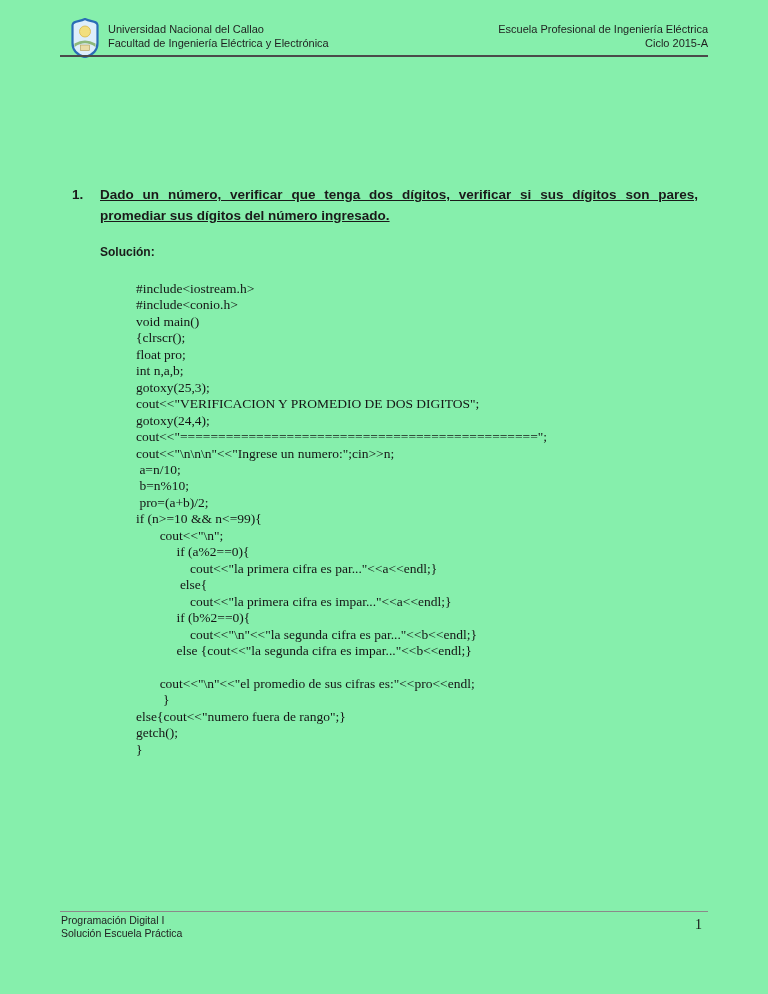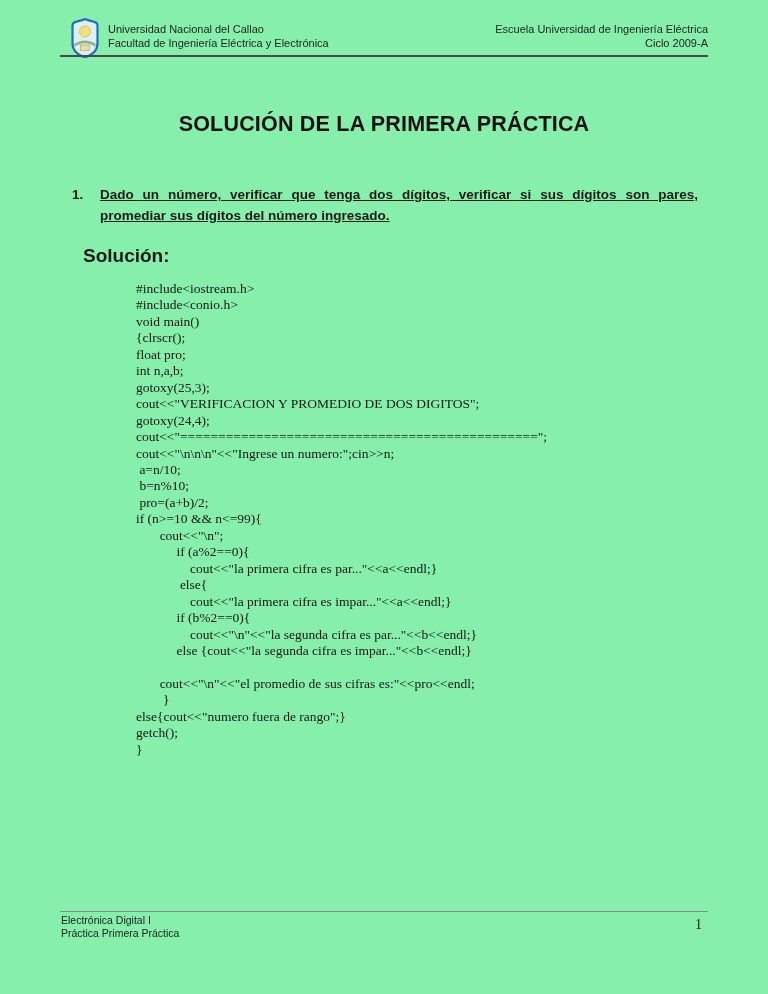--- a/index.html
+++ b/index.html
@@ -38,22 +38,22 @@
   .problem { position: absolute; top: 185px; left: 72px; width: 626px; display: flex; }
   .problem-number {
     width: 28px; flex: 0 0 28px; font-weight: bold; font-size: 13.5px; line-height: 20.5px;
   }
   .problem-text {
     flex: 1; font-weight: bold; font-size: 13.5px; line-height: 20.5px;
     text-align: justify;
     text-decoration: underline;
   }
   .solution-label {
-    position: absolute; top: 245px; left: 83px;
-    font-weight: bold; font-size: 19px;
+    position: absolute; top: 245px; left: 100px;
+    font-weight: bold; font-size: 12px;
   }
   
   .code {
     position: absolute; top: 281px; left: 136px;
     font-family: "Liberation Serif", serif;
     font-size: 13.5px; line-height: 16.45px;
     color: #151515; white-space: pre;
   }
   
   .footer-rule {
@@ -81,28 +81,27 @@
         <circle cx="15" cy="13.5" r="5.5" fill="#f2df7e" stroke="#d8b84a" stroke-width="0.8"></circle>
         <path d="M4.5 29 Q15 21.5 25.5 29 L25.5 25.5 Q15 19.5 4.5 25.5 Z" fill="#8db87a"></path>
         <rect x="10.5" y="27" width="9" height="5.5" fill="#e9dca6" stroke="#b09a52" stroke-width="0.6"></rect>
       </svg>
     </span>
     <div class="header-left">
       <div>Universidad Nacional del Callao</div>
       <div>Facultad de Ingeniería Eléctrica y Electrónica</div>
     </div>
     <div class="header-right">
-      <div>Escuela Universidad de Ingeniería Eléctrica</div>
-      <div>Ciclo 2009-A</div>
+      <div>Escuela Profesional de Ingeniería Eléctrica</div>
+      <div>Ciclo 2015-A</div>
     </div>
   </div>
   <div class="header-rule"></div>
 
   <div class="title">
-    <div>SOLUCIÓN DE LA PRIMERA PRÁCTICA</div>
   </div>
 
   <div class="problem">
     <div class="problem-number">1.</div>
     <div class="problem-text">Dado un número, verificar que tenga dos dígitos, verificar si sus dígitos son pares, promediar sus dígitos del número ingresado.</div>
   </div>
   <div class="solution-label">Solución:</div>
 
   <pre class="code">#include&lt;iostream.h&gt;
 #include&lt;conio.h&gt;
@@ -129,18 +128,18 @@
             else {cout&lt;&lt;"la segunda cifra es impar..."&lt;&lt;b&lt;&lt;endl;}
 
        cout&lt;&lt;"\n"&lt;&lt;"el promedio de sus cifras es:"&lt;&lt;pro&lt;&lt;endl;
         }
 else{cout&lt;&lt;"numero fuera de rango";}
 getch();
 }</pre>
 
   <div class="footer-rule"></div>
   <div class="footer-left">
-    <div>Electrónica Digital  I</div>
-    <div>Práctica Primera Práctica</div>
+    <div>Programación Digital  I</div>
+    <div>Solución Escuela Práctica</div>
   </div>
   <div class="footer-page">1</div>
 
 </div>
 
 </body></html>

